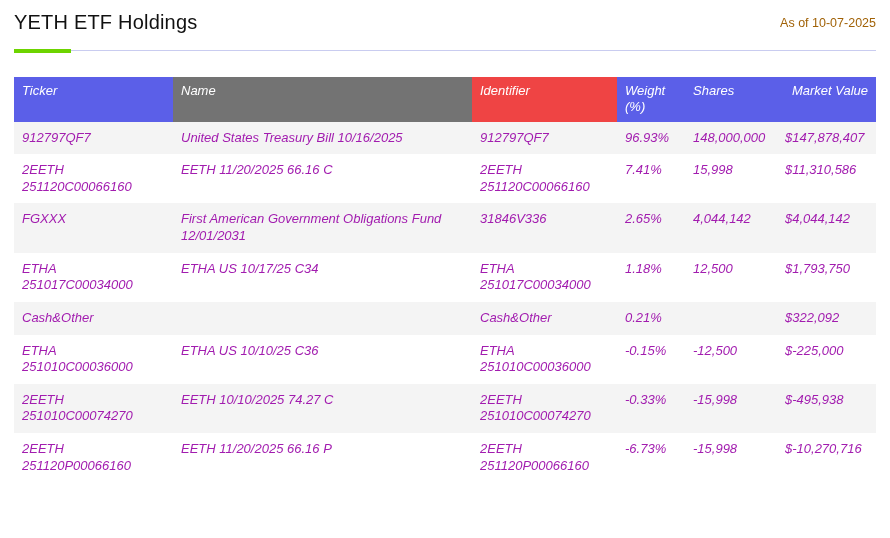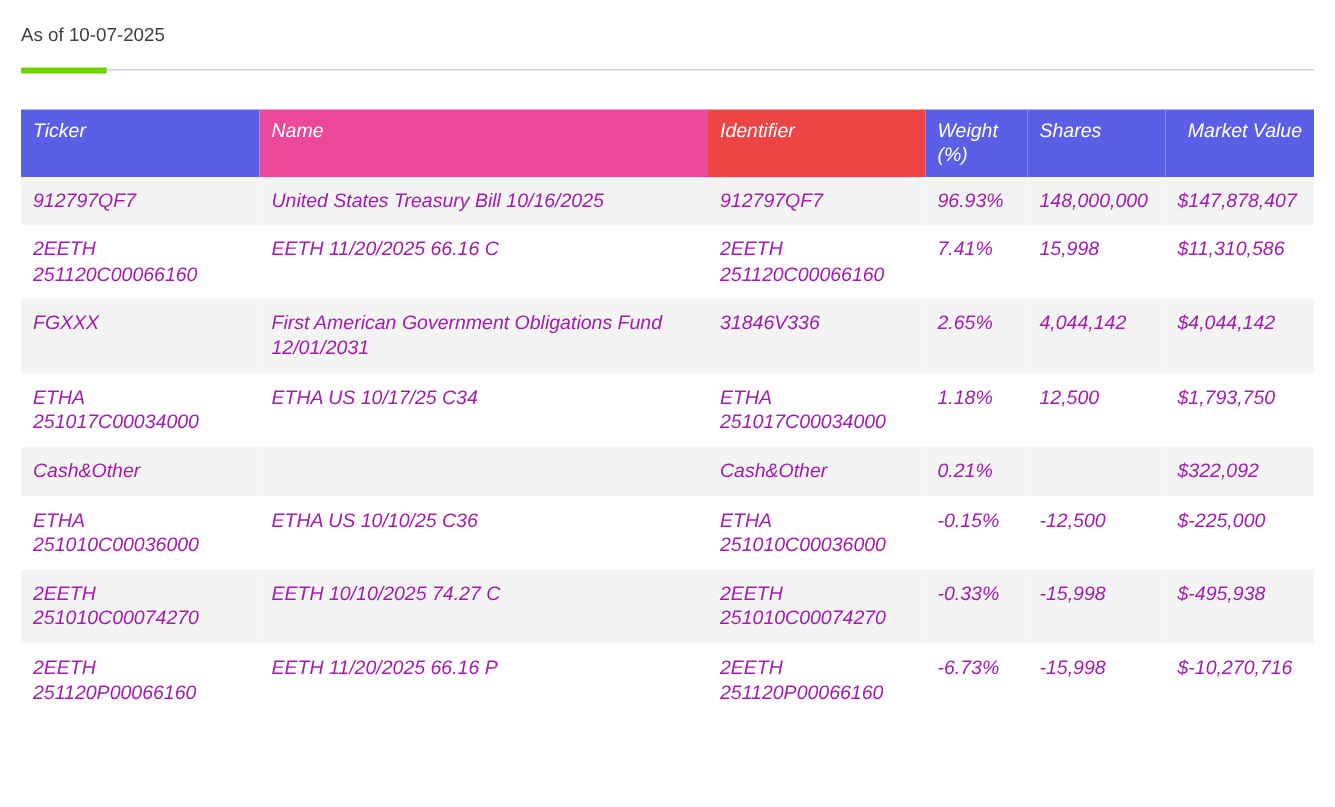--- a/index.html
+++ b/index.html
@@ -19,21 +19,21 @@
     align-items: flex-start;
   }
   .title {
     font-size: 20px;
     font-weight: normal;
     color: #111111;
     letter-spacing: 0.2px;
   }
   .as-of {
     font-size: 12.5px;
-    color: #404040;
+    color: #a16207;
     padding-top: 5px;
   }
 
   .divider {
     position: relative;
     height: 4px;
     margin-top: 15px;
   }
   .divider .rule {
     position: absolute;
@@ -82,41 +82,42 @@
   col.c-weight     { width: 68px; }
   col.c-shares     { width: 92px; }
   col.c-mktval     { width: 99px; }
 </style>
 </head>
 <body>
 
 <div class="page">
 
   <div class="topbar">
+    <h1 class="title">YETH ETF Holdings</h1>
     <span class="as-of">As of 10-07-2025</span>
   </div>
 
   <div class="divider">
     <span class="rule" style="border-top-color: rgb(201, 204, 240);"></span>
     <span class="accent" style="background: rgb(109, 212, 0);"></span>
   </div>
 
   <table class="holdings">
     <colgroup>
       <col class="c-ticker">
         <col class="c-name">
         <col class="c-identifier">
       <col class="c-weight">
         <col class="c-shares">
         <col class="c-mktval">
     </colgroup>
     <thead>
       <tr id="header-row">
           <th style="background: rgb(91, 95, 232);">Ticker</th>
-          <th style="background: #ec4899;">Name</th>
+          <th style="background: #737373;">Name</th>
           <th style="background: #ef4444;">Identifier</th>
           <th style="background: rgb(91, 95, 232);">Weight (%)</th>
           <th style="background: rgb(91, 95, 232);">Shares</th>
           <th style="background: rgb(91, 95, 232); text-align: right;">Market Value</th>
         </tr>
     </thead>
     <tbody id="table-body">
         <tr>
           <td>912797QF7</td>
           <td>United States Treasury Bill 10/16/2025</td>

